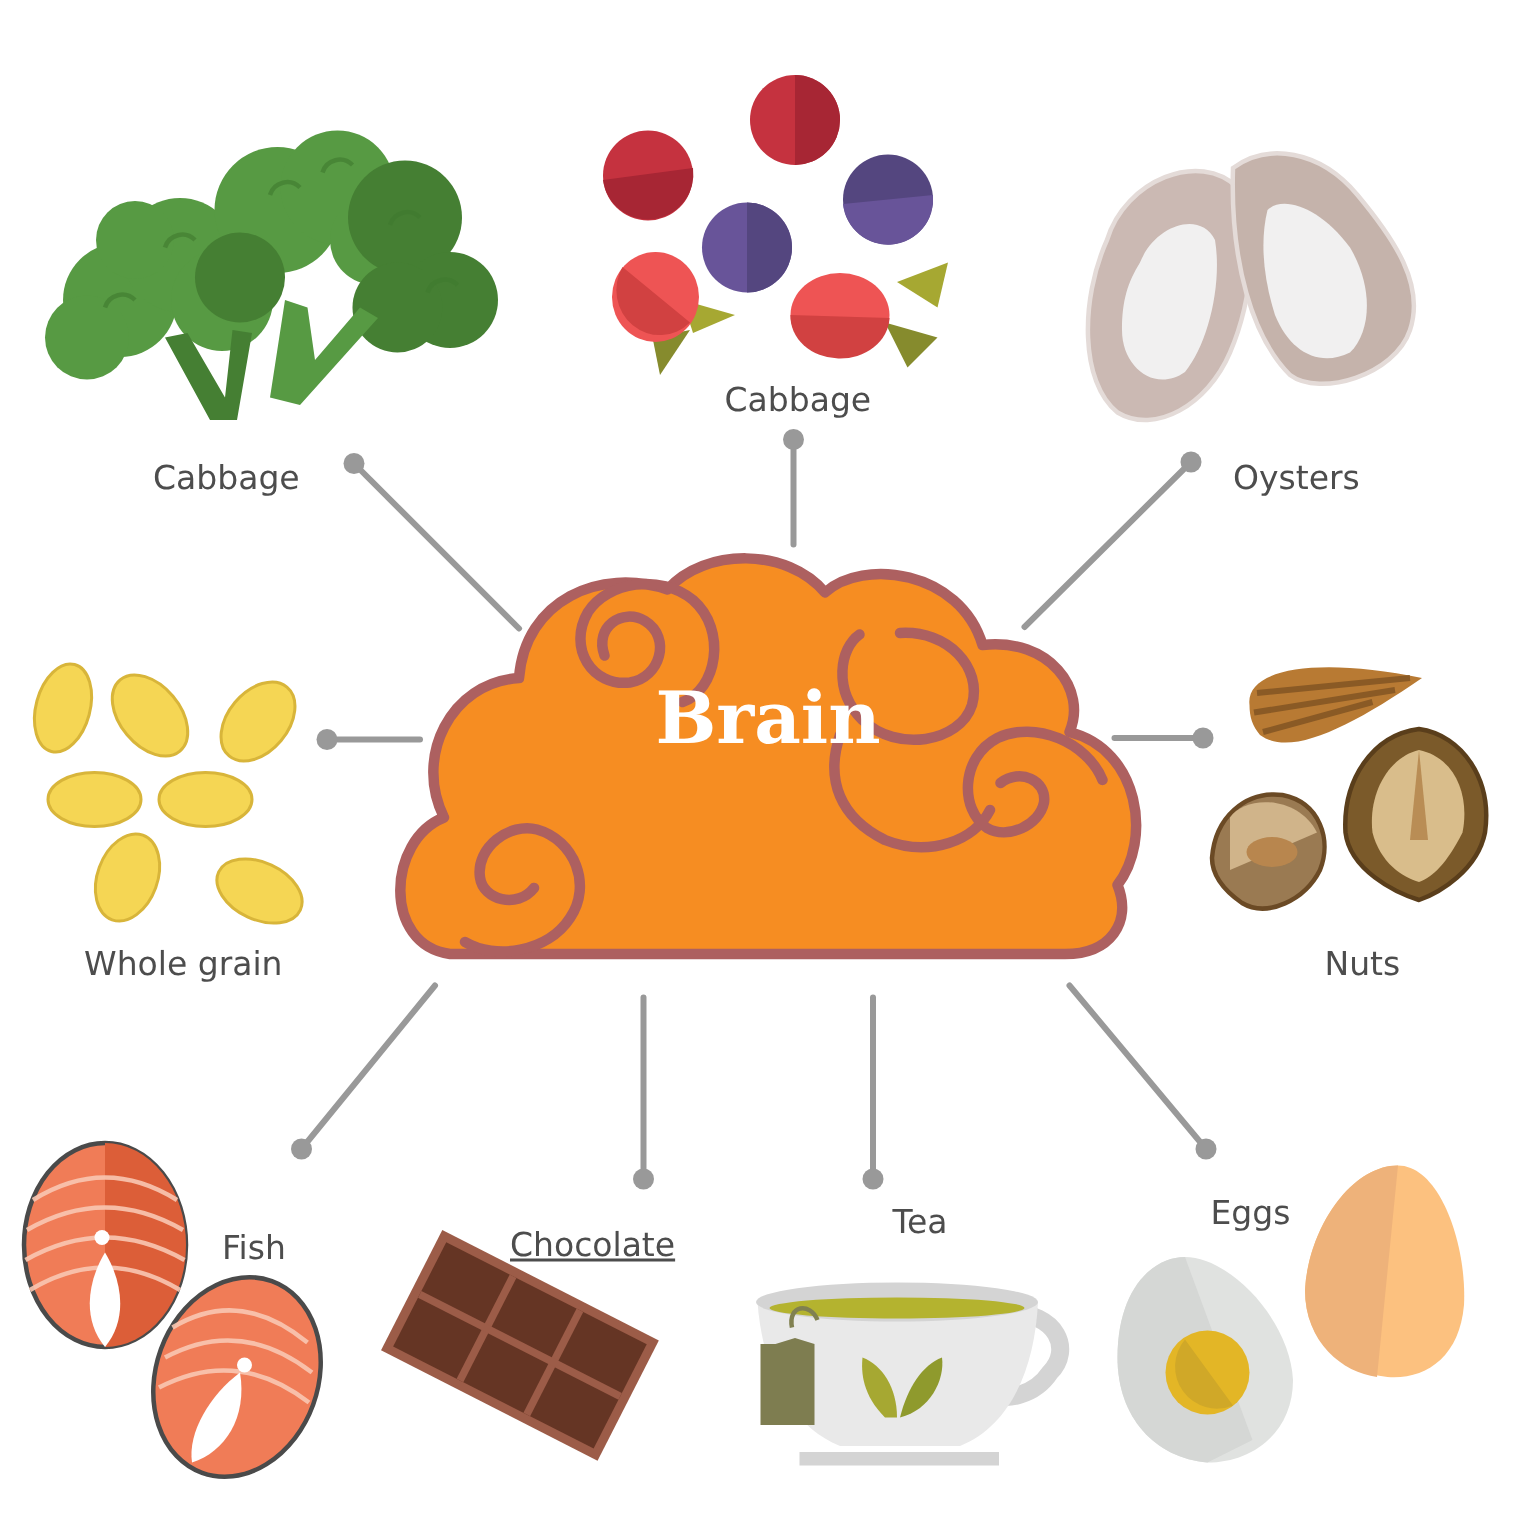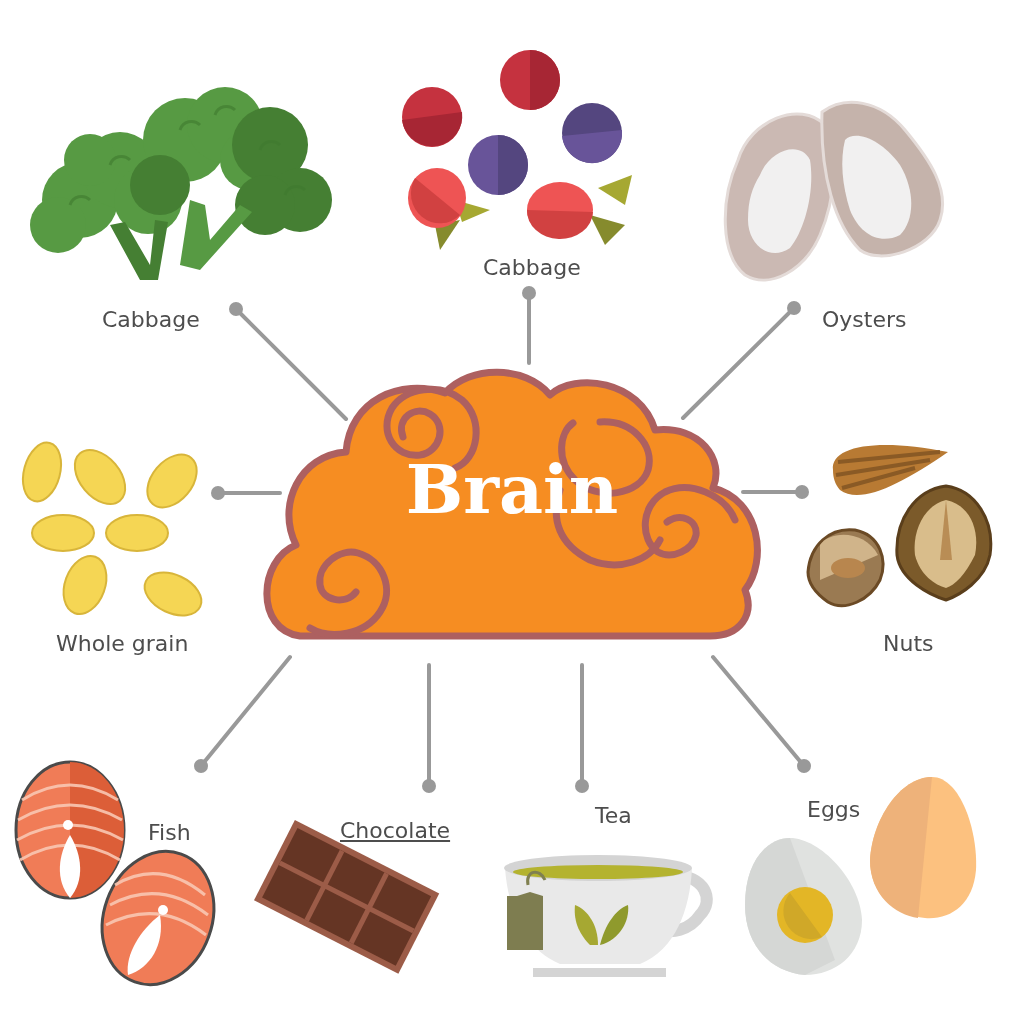--- a/index.html
+++ b/index.html
@@ -1,19 +1,19 @@
 <!DOCTYPE html>
 <html><head>
 <meta charset="utf-8">
 <style>
   html, body { margin:0; padding:0; background:#ffffff; }
   body { width:1024px; height:1024px; position:relative; overflow:hidden; font-family:"DejaVu Sans", sans-serif; }
   #stage { position:absolute; left:0; top:0; width:1024px; height:1024px; }
   .label { position:absolute; font-family:"DejaVu Sans", sans-serif; font-size:22px; color:#4d4d4d; white-space:nowrap; line-height:1; }
-  .title-line { position:absolute; font-family:"DejaVu Serif", serif; font-weight:bold; color:#ffffff; font-size:68px; line-height:1; text-align:center; width:400px; }
+  .title-line { position:absolute; font-family:"DejaVu Serif", serif; font-weight:bold; color:#ffffff; font-size:48px; line-height:1; text-align:center; width:400px; }
 </style>
 </head>
 <body>
 
 <div id="stage">
 <svg width="1024" height="1024" viewBox="0 0 1024 1024" style="position:absolute;left:0;top:0">
 
   <g stroke="#999999" stroke-width="4" fill="#999999" stroke-linecap="round">
     <g>
           <line x1="236" y1="309" x2="346" y2="419"></line>

